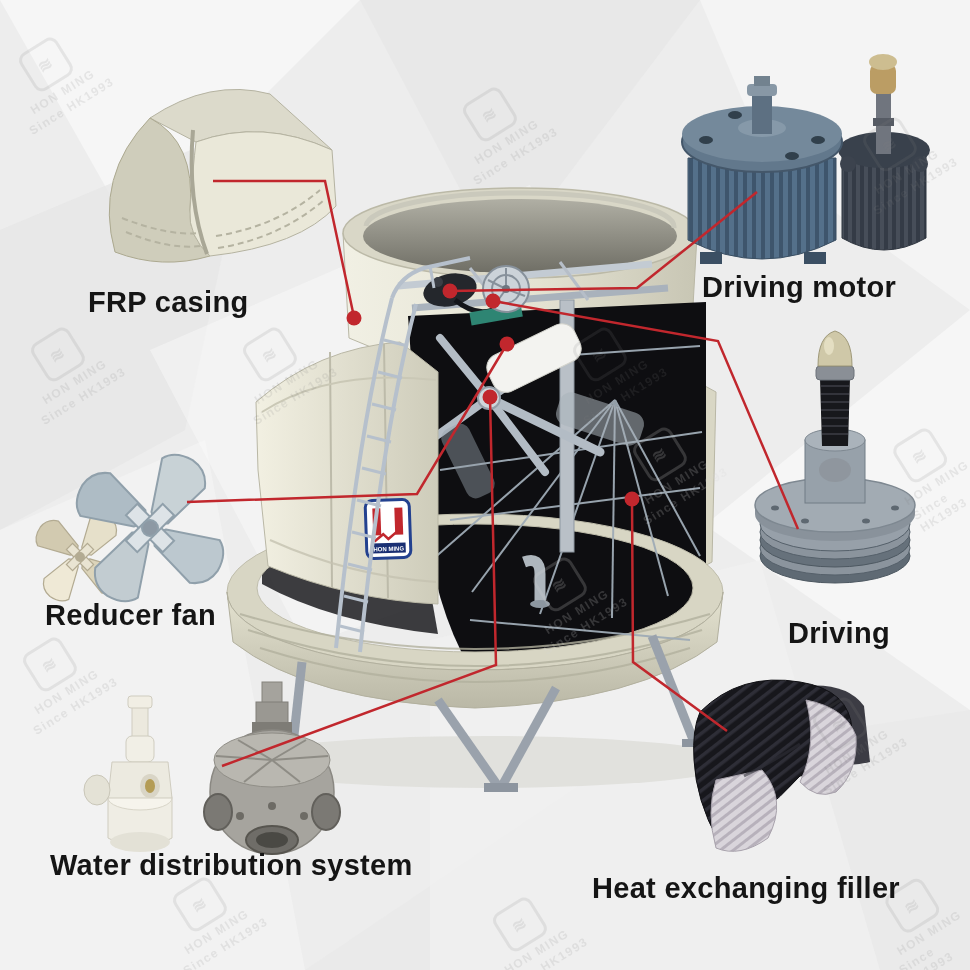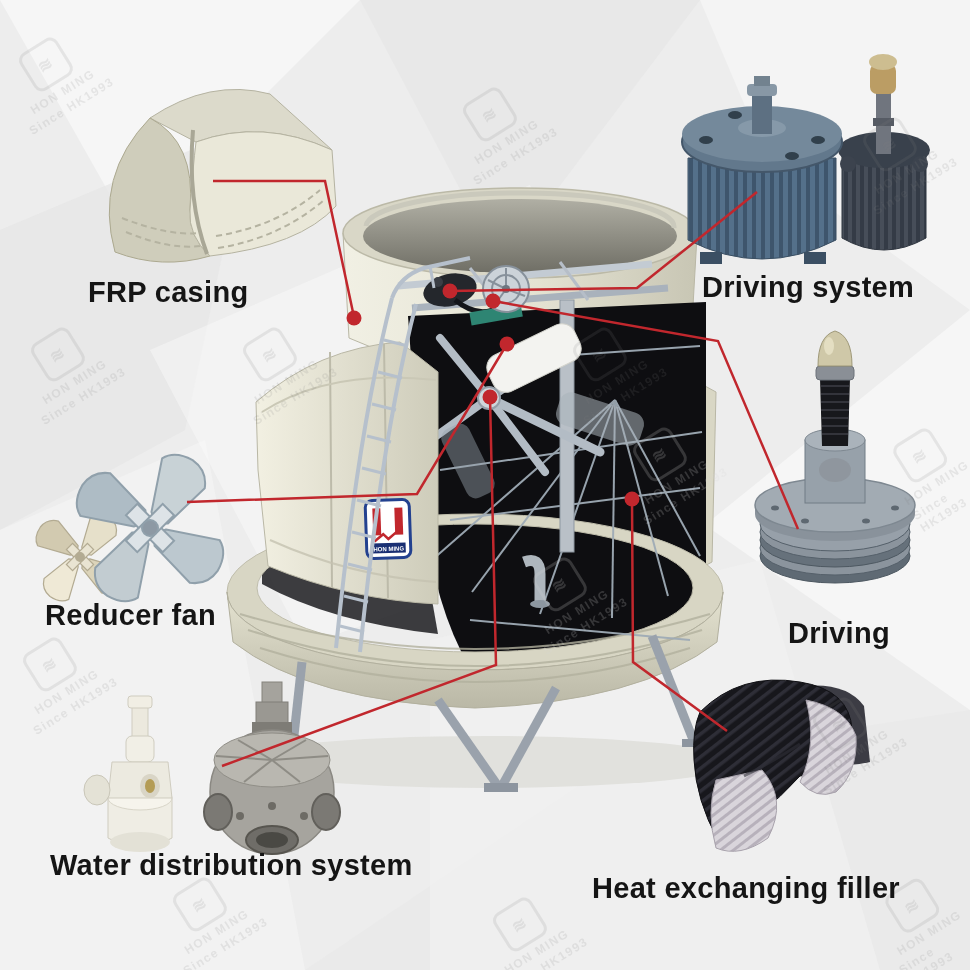--- a/index.html
+++ b/index.html
@@ -406,20 +406,20 @@
       <span class="wm-badge">≋</span>
       <span>HON MING</span>
       <span>Since HK1993</span>
     </div>
 <div class="wm" style="left:880px;top:880px">
       <span class="wm-badge">≋</span>
       <span>HON MING</span>
       <span>Since HK1993</span>
     </div>
 
-<div class="lbl" style="left:88px;top:277px">FRP casing</div>
-<div class="lbl" style="left:702px;top:272px">Driving system</div>
+<div class="lbl" style="left:88px;top:287px">FRP casing</div>
+<div class="lbl" style="left:702px;top:272px">Driving motor</div>
 <div class="lbl" style="left:45px;top:600px">Reducer fan</div>
 <div class="lbl" style="left:788px;top:618px">Driving</div>
 <div class="lbl" style="left:50px;top:850px">Water distribution system</div>
 <div class="lbl" style="left:592px;top:873px">Heat exchanging filler</div>
 
 </div>
 
 </body></html>

